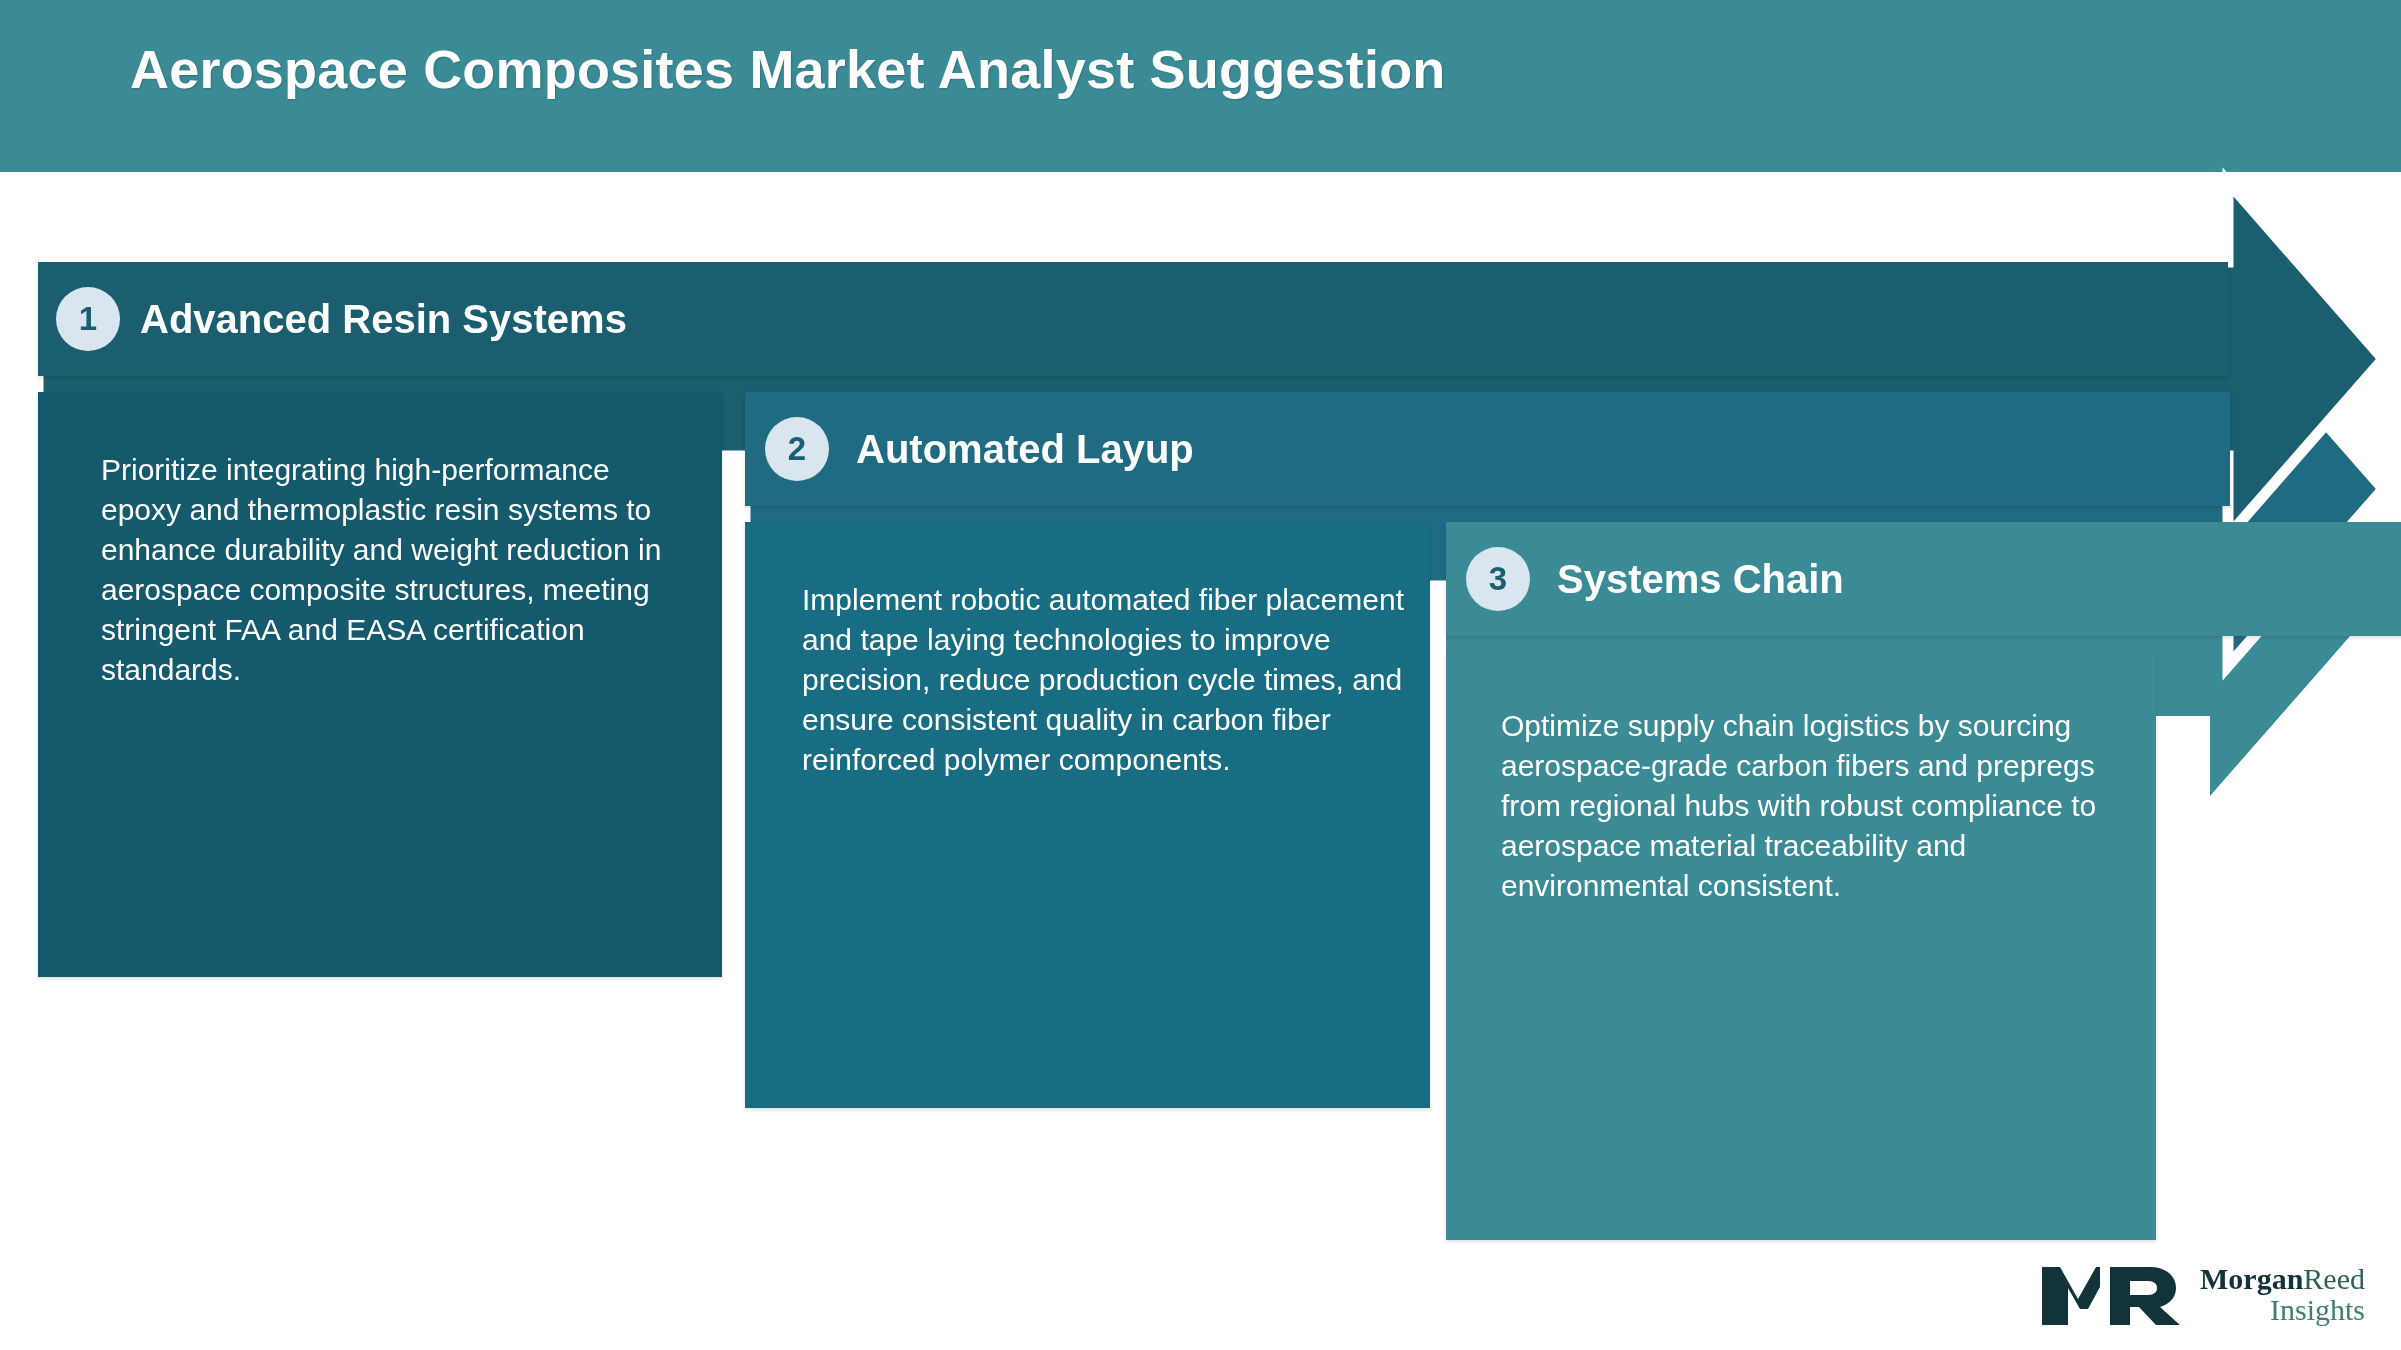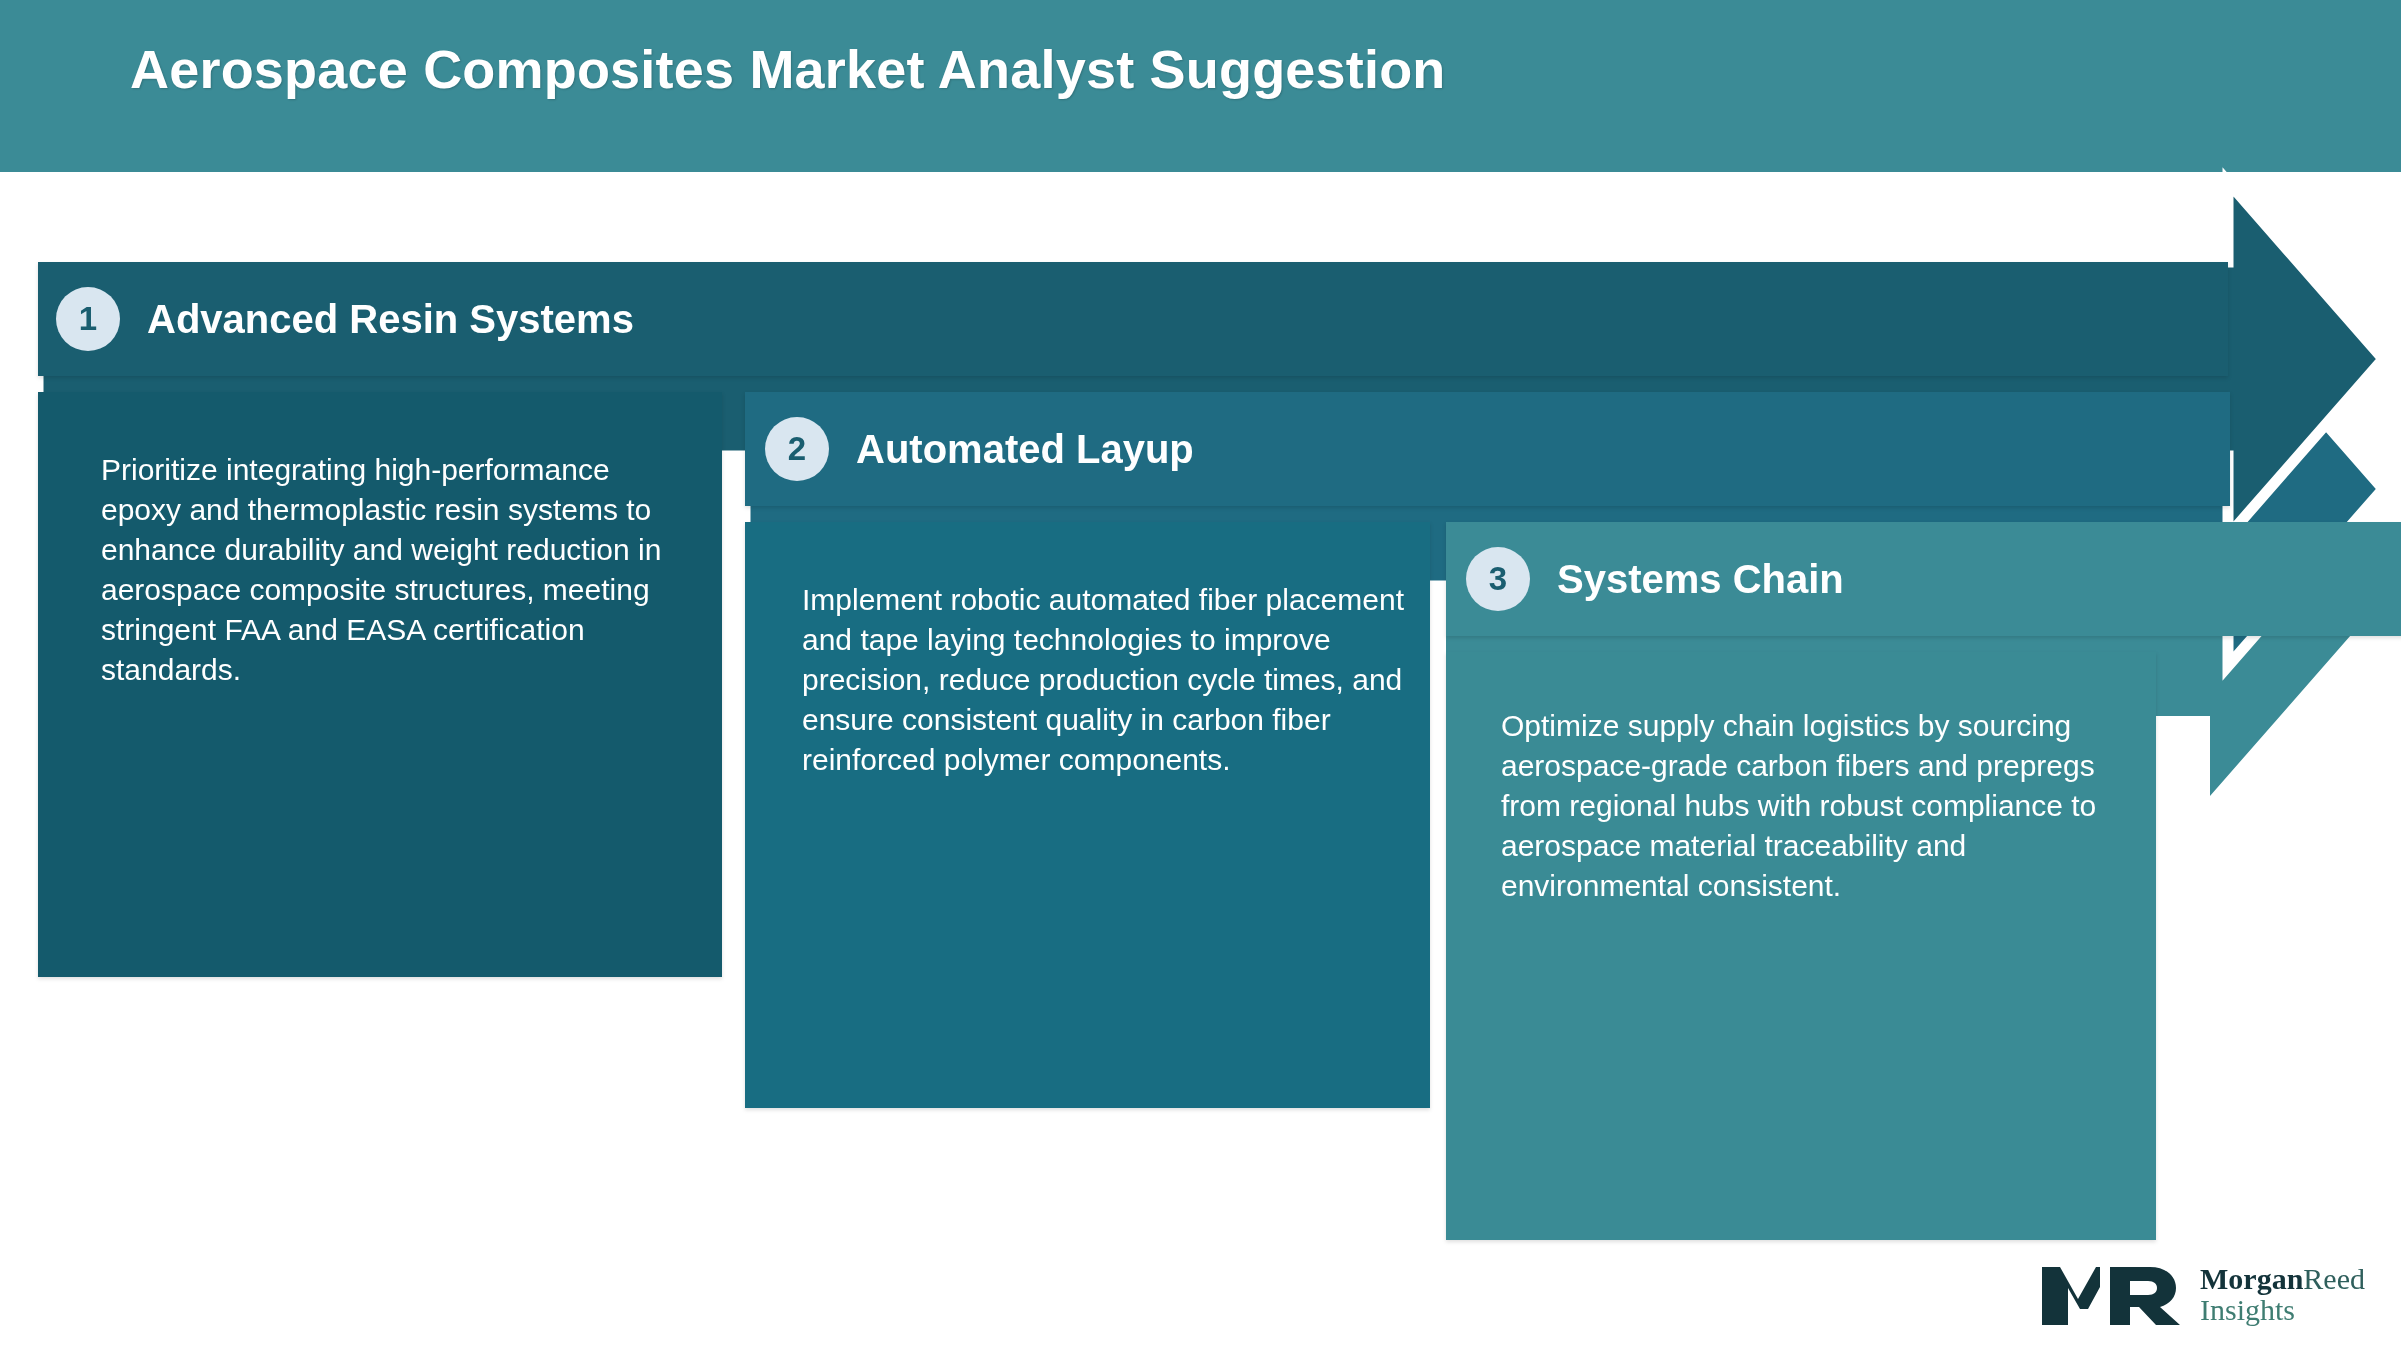--- a/index.html
+++ b/index.html
@@ -88,21 +88,21 @@
     font-weight: 300;
   }
 
   
   #step-1-header {
     left: 38px; top: 262px; width: 2190px; height: 114px;
     background: #1a5e70;
     padding-left: 18px;
   }
   #step-1-header .step-badge { width: 64px; height: 64px; font-size: 33px; }
-  #step-1-header .step-title { font-size: 40px; margin-left: 27px; }
+  #step-1-header .step-title { font-size: 40px; margin-left: 20px; }
   #step-1-body {
     left: 38px; top: 392px; width: 684px; height: 585px;
     background: #145a6c;
     padding: 58px 28px 0 63px;
   }
   #step-1-body .step-body-text { font-size: 30px; line-height: 40px; }
 
   
   #step-2-header {
     left: 745px; top: 392px; width: 1485px; height: 114px;
@@ -153,20 +153,21 @@
     align-items: center;
     height: 74px;
   }
   #logo-mark { flex: 0 0 auto; margin-right: 12px; }
   #logo-wordmark {
     display: flex;
     flex-direction: column;
     justify-content: center;
     line-height: 1.02;
     font-family: "Liberation Serif", serif;
+    text-align: right;
   }
   #logo-line-1 { font-size: 30px; white-space: nowrap; }
   #logo-morgan { color: #13333a; font-weight: bold; }
   #logo-reed { color: #2f5f5c; font-weight: normal; }
   #logo-line-2 { font-size: 30px; color: #3f7d72; white-space: nowrap; }
 </style>
 </head>
 <body>
 
 <div id="page">

